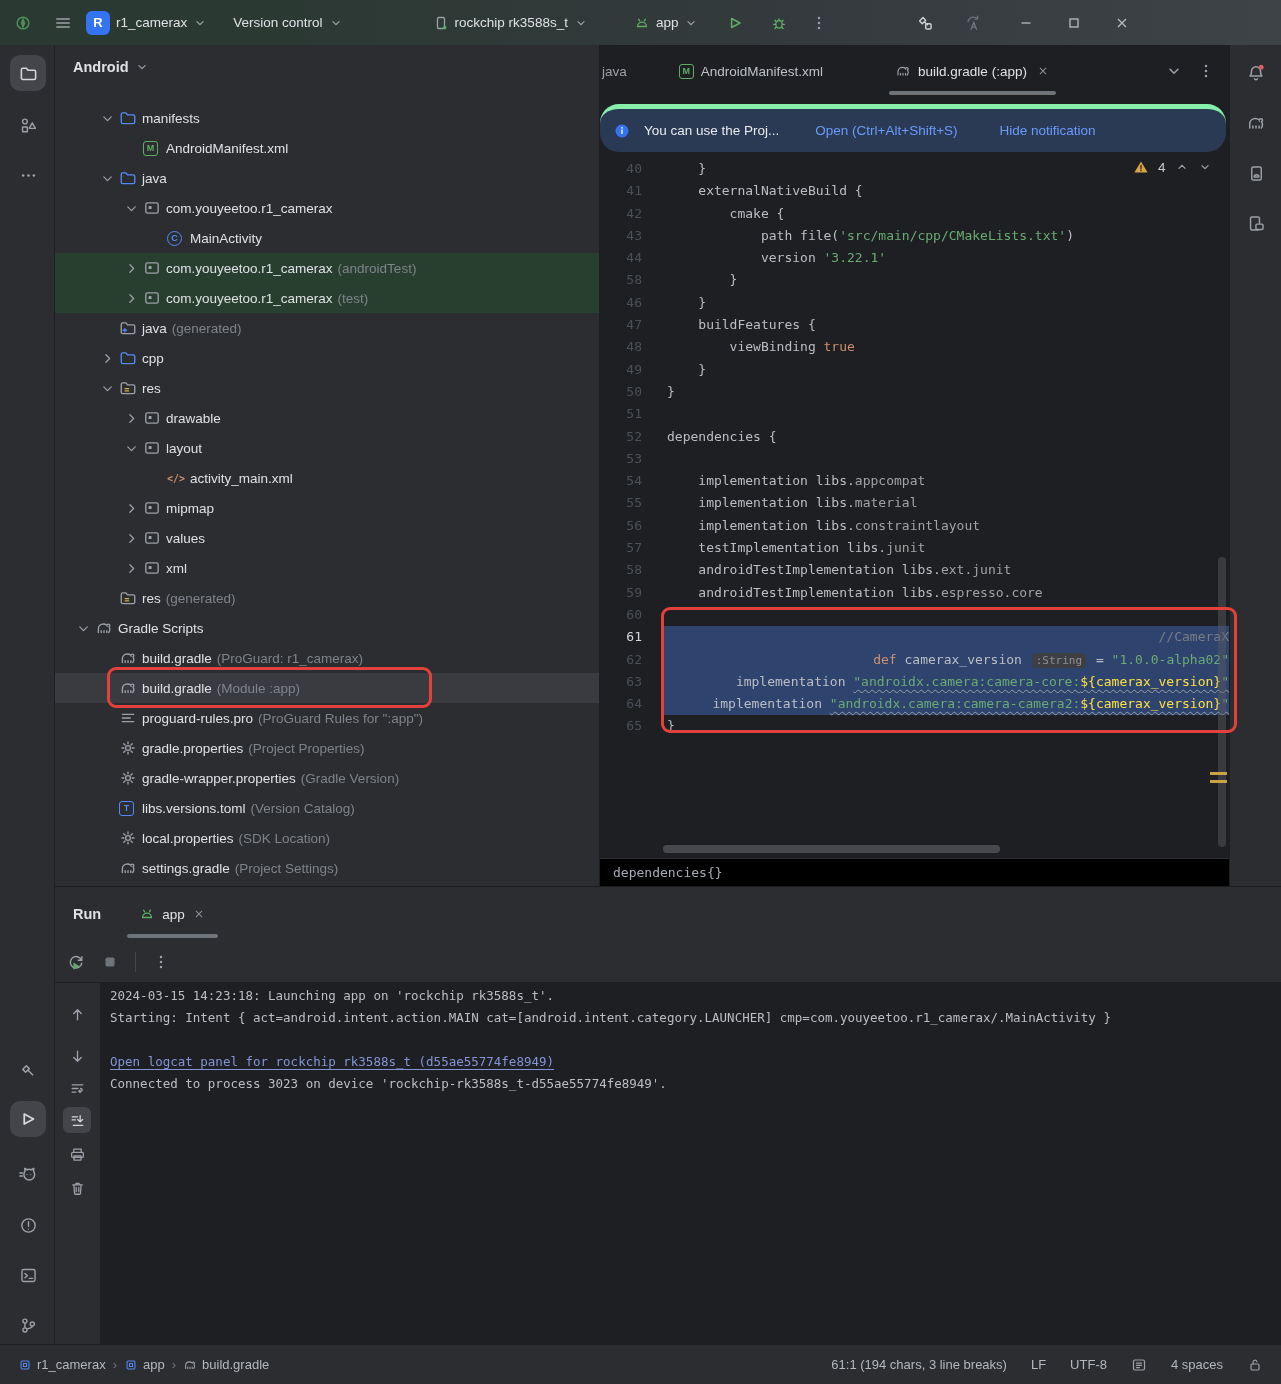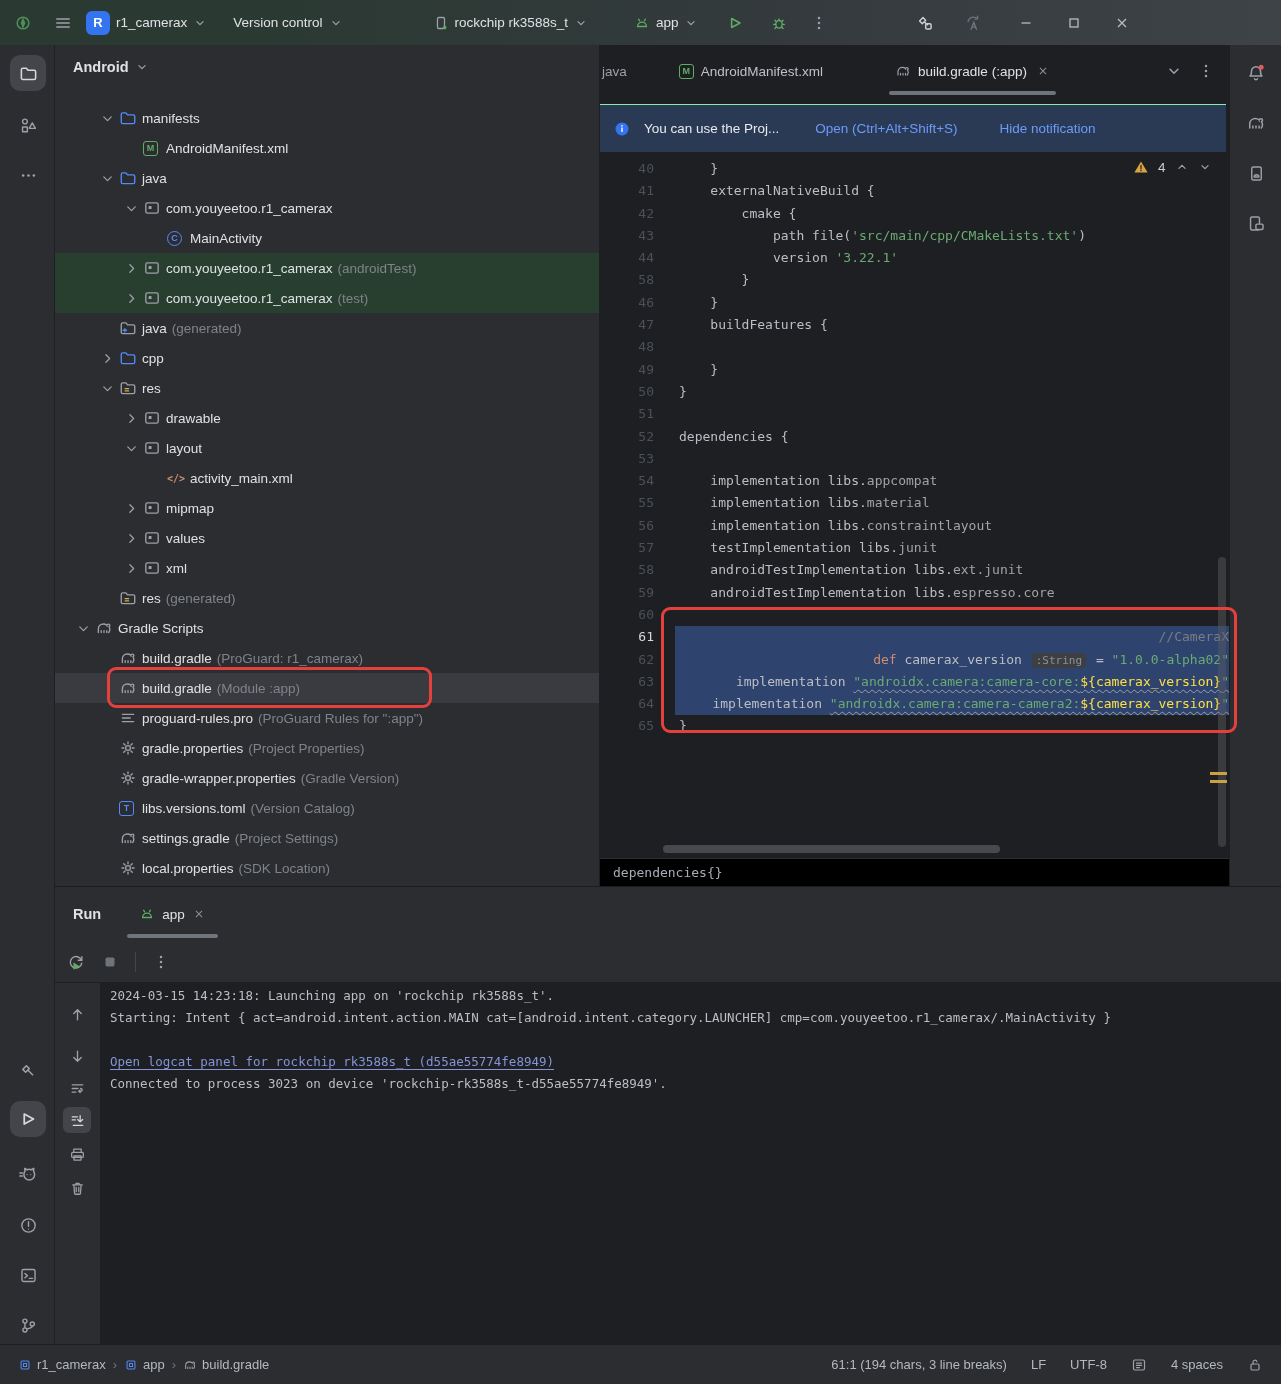--- a/index.html
+++ b/index.html
@@ -55,26 +55,26 @@
   .tab { display:flex; align-items:center; gap:7px; padding:0 12px; font-size:13.5px; color:#bcc0c7;
     position:relative; }
   .tab.partial { padding-left:2px; color:#9da0a8; }
   .tab.active { color:#dfe1e5; }
   .tab.active::after { content:""; position:absolute; left:6px; right:6px; bottom:2px; height:4px;
     border-radius:2px; background:#6f737a; }
   .tab .close { color:#8a8e95; margin-left:2px; }
   #tab-controls { margin-left:auto; display:flex; align-items:center; gap:14px; padding-right:14px; }
 
   #notif-banner { position:absolute; left:0; top:59px; width:626px; height:48px; background:#2a3a55;
-    border-top:1px solid #86efac; display:flex; align-items:center; gap:14px; padding:0 14px;
-    font-size:13.5px; }
+    border-top:5px solid #86efac; display:flex; align-items:center; gap:14px; padding:0 14px;
+    font-size:13.5px;border-radius:19px; }
   #notif-banner .link { color:#6a9bfa; }
   #notif-banner .msg { color:#e8eaee; margin-right:22px; }
 
-  #code-area { position:absolute; left:0; top:113px; width:629px;padding-left:12px; }
+  #code-area { position:absolute; left:0; top:113px; width:629px; }
   .cl { display:flex; height:22.3px; font:13px/22.3px "DejaVu Sans Mono",monospace; white-space:pre; }
   .cl .gut { width:63px; flex:none; text-align:right; padding-right:21px; color:#4b5059; }
   .cl .gut.cur { color:#d5d8dd; }
   .cl .ctext { flex:1; padding-left:4px; color:#bcbec4; }
   .cl.sel .ctext { background:#2e436e;text-align:right; }
   .tk-k { color:#cf8e6d; } .tk-s { color:#6aab73; } .tk-c { color:#7a7e85; } .tk-m { color:#a3a3a3; }
   .tk-su { color:#6aab73; text-decoration:underline wavy #9aa0a8; text-decoration-thickness:1px; text-underline-offset:3px; }
   .tk-iu { color:#fde047; text-decoration:underline wavy #9aa0a8; text-decoration-thickness:1px; text-underline-offset:3px; }
   .tk-h { background:#3d3f43; color:#8c9096; border-radius:4px; padding:1px 4px; font-size:11px; margin:0 2px; }
 
@@ -620,38 +620,38 @@
           <span class="gi gi-t">T</span>
         </span>
         <span>libs.versions.toml</span>
         <span class="tdim">(Version Catalog)</span>
       </div>
       <div class="trow">
         <span style="width:40px;flex:none"></span>
         <span class="tchev"></span>
         <span class="ticon icon">
           <svg width="17" height="17" viewBox="0 0 16 16" fill="none" stroke="currentColor" stroke-width="1.2" stroke-linecap="round" stroke-linejoin="round">
+            <circle cx="8" cy="8" r="2.1"></circle>
+            <path d="M8 2.6v1.7M8 11.7v1.7M2.6 8h1.7M11.7 8h1.7M4.2 4.2l1.2 1.2M10.6 10.6l1.2 1.2M11.8 4.2l-1.2 1.2M5.4 10.6l-1.2 1.2"></path>
+          </svg>
+        </span>
+        <span>local.properties</span>
+        <span class="tdim">(SDK Location)</span>
+      </div>
+      <div class="trow">
+        <span style="width:40px;flex:none"></span>
+        <span class="tchev"></span>
+        <span class="ticon icon">
+          <svg width="17" height="17" viewBox="0 0 16 16" fill="none" stroke="currentColor" stroke-width="1.2" stroke-linecap="round" stroke-linejoin="round">
             <path d="M3 12V8.8C3 6.2 5 4.4 7.5 4.4c1.2 0 2.2.4 3 1.1l.6-.6c.5-.5 1.3-.5 1.7 0 .5.5.5 1.2 0 1.7l-.4.4c.5.7.8 1.5.8 2.4 0 1-.4 1.9-1 2.6M5.5 12v-1.6M8 12v-1.6M10.5 12v-1.6"></path>
             <circle cx="10.7" cy="6.6" r=".5" fill="currentColor" stroke="none"></circle>
           </svg>
         </span>
         <span>settings.gradle</span>
         <span class="tdim">(Project Settings)</span>
-      </div>
-      <div class="trow">
-        <span style="width:40px;flex:none"></span>
-        <span class="tchev"></span>
-        <span class="ticon icon">
-          <svg width="17" height="17" viewBox="0 0 16 16" fill="none" stroke="currentColor" stroke-width="1.2" stroke-linecap="round" stroke-linejoin="round">
-            <circle cx="8" cy="8" r="2.1"></circle>
-            <path d="M8 2.6v1.7M8 11.7v1.7M2.6 8h1.7M11.7 8h1.7M4.2 4.2l1.2 1.2M10.6 10.6l1.2 1.2M11.8 4.2l-1.2 1.2M5.4 10.6l-1.2 1.2"></path>
-          </svg>
-        </span>
-        <span>local.properties</span>
-        <span class="tdim">(SDK Location)</span>
       </div>
     </div>
 
   <div class="red-annotation abs" style="left:52px; top:622px; width:325px; height:41px;"></div>
 </div>
 
 <div id="editor" class="abs">
   <div id="tabbar">
     <div class="tab partial">
       <span>java</span>
@@ -726,21 +726,21 @@
 
   <div id="code-area">
       <div class="cl"><span class="gut">40</span><span class="ctext"><span class="tk-d">    }</span></span></div>
       <div class="cl"><span class="gut">41</span><span class="ctext"><span class="tk-d">    externalNativeBuild {</span></span></div>
       <div class="cl"><span class="gut">42</span><span class="ctext"><span class="tk-d">        cmake {</span></span></div>
       <div class="cl"><span class="gut">43</span><span class="ctext"><span class="tk-d">            path file(</span><span class="tk-s">'src/main/cpp/CMakeLists.txt'</span><span class="tk-d">)</span></span></div>
       <div class="cl"><span class="gut">44</span><span class="ctext"><span class="tk-d">            version </span><span class="tk-s">'3.22.1'</span></span></div>
       <div class="cl"><span class="gut">58</span><span class="ctext"><span class="tk-d">        }</span></span></div>
       <div class="cl"><span class="gut">46</span><span class="ctext"><span class="tk-d">    }</span></span></div>
       <div class="cl"><span class="gut">47</span><span class="ctext"><span class="tk-d">    buildFeatures {</span></span></div>
-      <div class="cl"><span class="gut">48</span></div>
+      <div class="cl"><span class="gut">48</span><span class="ctext"><span class="tk-d">        viewBinding </span><span class="tk-k">true</span></span></div>
       <div class="cl"><span class="gut">49</span><span class="ctext"><span class="tk-d">    }</span></span></div>
       <div class="cl"><span class="gut">50</span><span class="ctext"><span class="tk-d">}</span></span></div>
       <div class="cl"><span class="gut">51</span><span class="ctext"></span></div>
       <div class="cl"><span class="gut">52</span><span class="ctext"><span class="tk-d">dependencies {</span></span></div>
       <div class="cl"><span class="gut">53</span><span class="ctext"></span></div>
       <div class="cl"><span class="gut">54</span><span class="ctext"><span class="tk-d">    implementation libs.</span><span class="tk-m">appcompat</span></span></div>
       <div class="cl"><span class="gut">55</span><span class="ctext"><span class="tk-d">    implementation libs.</span><span class="tk-m">material</span></span></div>
       <div class="cl"><span class="gut">56</span><span class="ctext"><span class="tk-d">    implementation libs.</span><span class="tk-m">constraintlayout</span></span></div>
       <div class="cl"><span class="gut">57</span><span class="ctext"><span class="tk-d">    testImplementation libs.</span><span class="tk-m">junit</span></span></div>
       <div class="cl"><span class="gut">58</span><span class="ctext"><span class="tk-d">    androidTestImplementation libs.</span><span class="tk-m">ext.junit</span></span></div>

